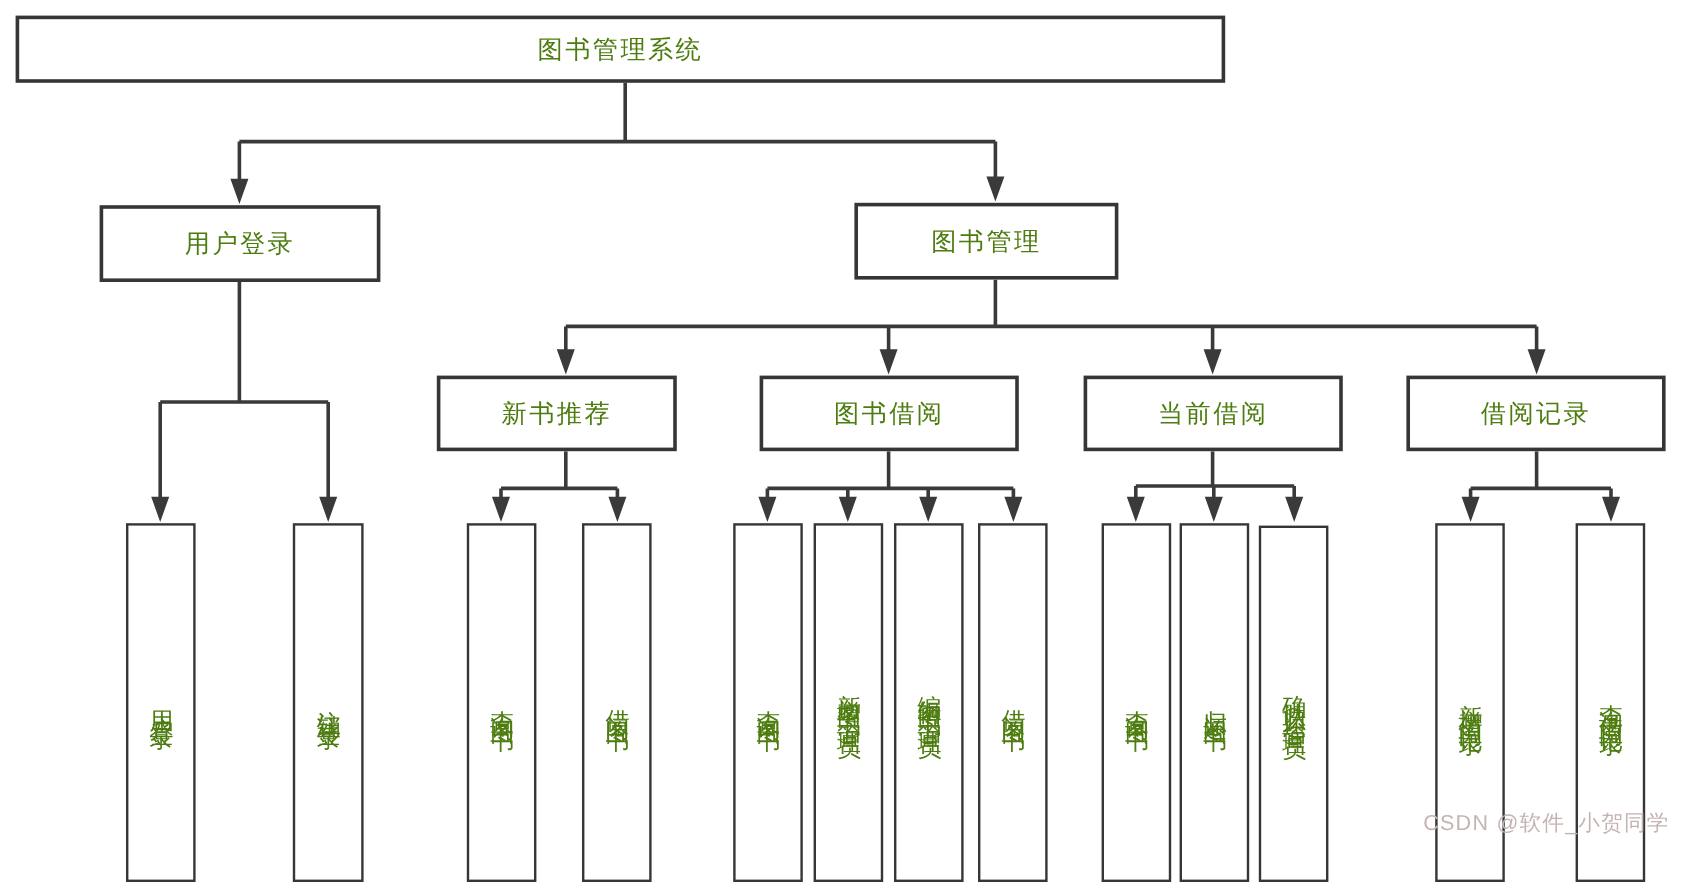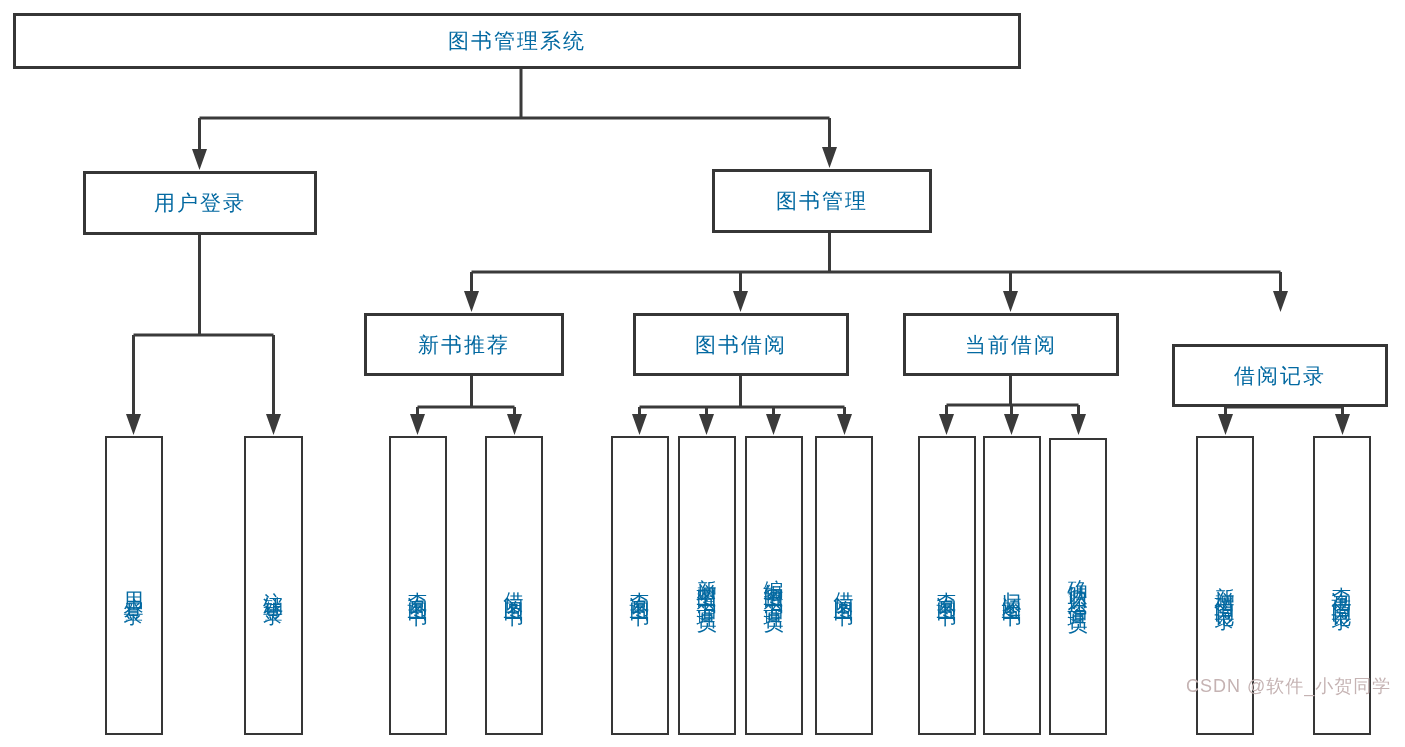--- a/index.html
+++ b/index.html
@@ -1,20 +1,20 @@
 <!DOCTYPE html>
 <html><head>
 <meta charset="utf-8">
 <style>
   html,body{margin:0;padding:0;background:#fff;}
   #canvas{position:relative;width:1405px;height:747px;background:#ffffff;overflow:hidden;
           font-family:"Liberation Sans","DejaVu Sans",sans-serif;color:#333;}
   .node{position:absolute;box-sizing:border-box;border:3px solid #363636;background:#fff;
         display:flex;align-items:center;justify-content:center;
-        font-size:21px;letter-spacing:2px;color:#0369a1;white-space:nowrap;}
+        font-size:21px;letter-spacing:2px;color:#4d7c0f;white-space:nowrap;}
   .leaf{border-width:2.5px;font-size:20px;letter-spacing:0;
         writing-mode:vertical-rl;text-orientation:mixed;
         display:flex;align-items:center;justify-content:center;
         line-height:1;}
   .leaf span{letter-spacing:5px;}
   #wires{position:absolute;left:0;top:0;pointer-events:none;}
   .watermark{position:absolute;left:1186px;top:674px;font-size:18px;letter-spacing:1px;
              color:#c5b3b3;z-index:5;white-space:nowrap;}
 </style>
 </head>
@@ -43,21 +43,21 @@
   </svg>
 
   <div class="node" style="left:13px;top:13px;width:1008px;height:56px;">图书管理系统</div>
 
   <div class="node" style="left:83px;top:171px;width:234px;height:64px;">用户登录</div>
   <div class="node" style="left:712px;top:169px;width:220px;height:64px;">图书管理</div>
 
   <div class="node" style="left:364px;top:313px;width:200px;height:63px;">新书推荐</div>
   <div class="node" style="left:633px;top:313px;width:216px;height:63px;">图书借阅</div>
   <div class="node" style="left:903px;top:313px;width:216px;height:63px;">当前借阅</div>
-  <div class="node" style="left:1172px;top:313px;width:216px;height:63px;margin-top:31px;">借阅记录</div>
+  <div class="node" style="left:1172px;top:313px;width:216px;height:63px;">借阅记录</div>
 
   <div class="node leaf" style="left:105px;top:436px;width:58px;height:299px;">
       <span>用户登录</span>
     </div>
   <div class="node leaf" style="left:244px;top:436px;width:59px;height:299px;">
       <span>注销登录</span>
     </div>
   <div class="node leaf" style="left:389px;top:436px;width:58px;height:299px;">
       <span>查询图书</span>
     </div>

